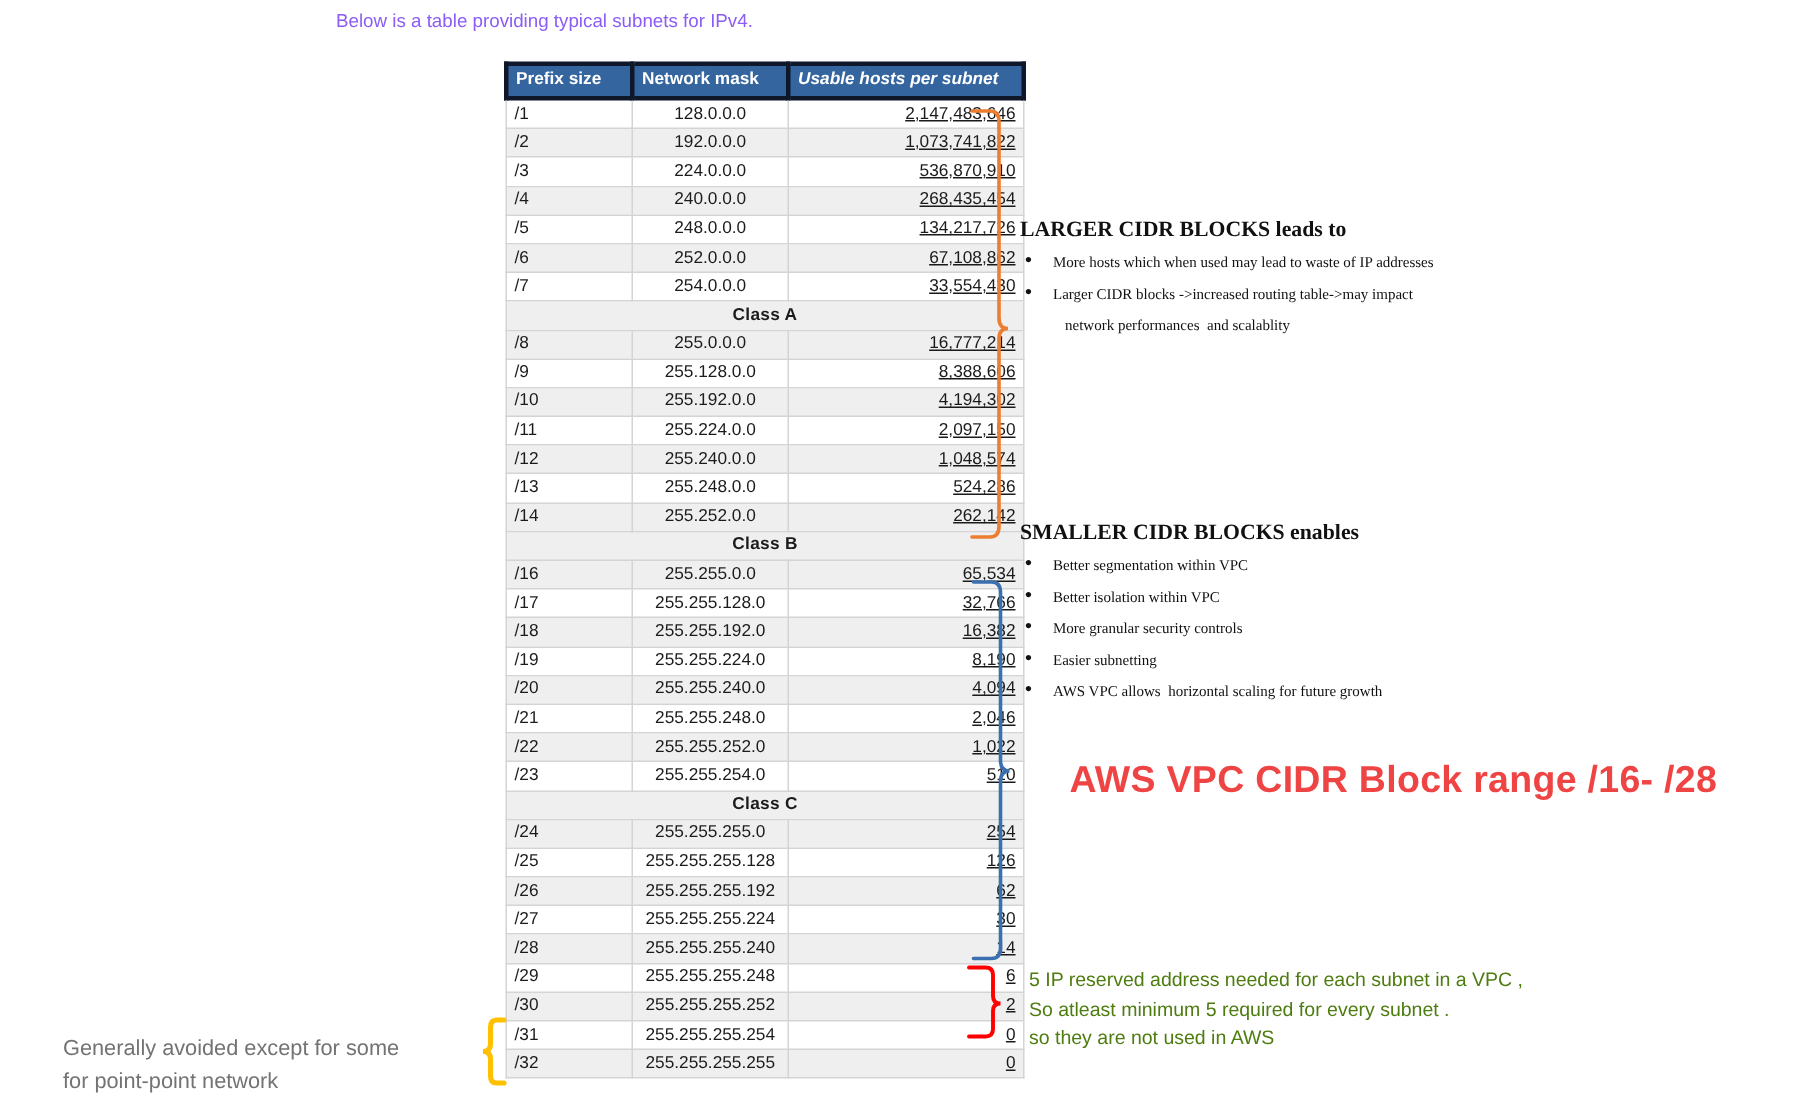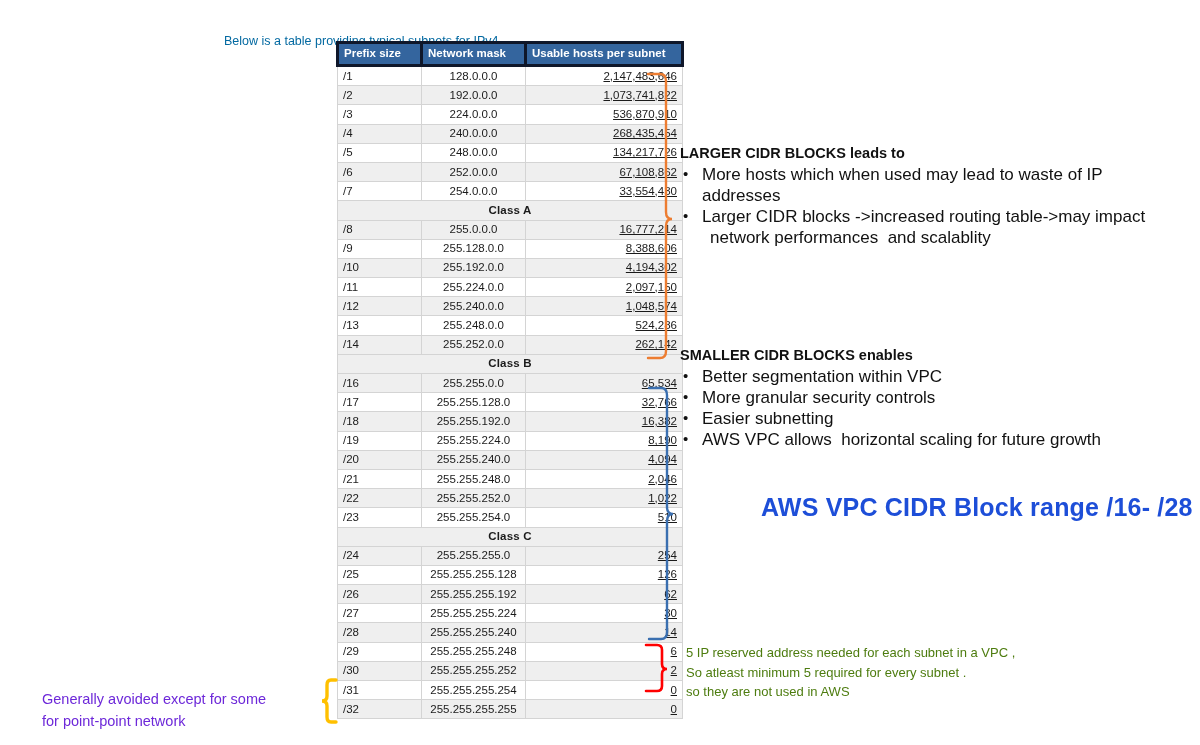--- a/index.html
+++ b/index.html
@@ -12,23 +12,23 @@
     height: 745px;
     position: relative;
     font-family: "Liberation Sans", sans-serif;
     overflow: hidden;
   }
 
   
   #intro-caption {
     position: absolute;
     left: 224px;
-    top: 34px;
+    top: 7px;
     font-size: 12.5px;
-    color: #0369a1;
+    color: #8b5cf6;
     font-family: "Liberation Sans", sans-serif;
     white-space: nowrap;
   }
 
   
   #subnet-table-wrap {
     position: absolute;
     left: 336px;
     top: 41px;
     width: 309px;
@@ -47,21 +47,21 @@
     font-size: 11.5px;
     text-align: left;
     padding: 2px 4px 3px 5px;
     border: 3px solid #0f172a;
     height: 15px;
     line-height: 13px;
     white-space: nowrap;
   }
   table.subnet-table th.h-prefix { width: 72px; }
   table.subnet-table th.h-mask   { width: 92px; }
-  table.subnet-table th.h-hosts  { width: 145px; }
+  table.subnet-table th.h-hosts  { width: 145px; font-style: italic; }
 
   table.subnet-table td {
     border: 1px solid #d4d4d4;
     padding: 1px 5px 2px 5px;
     height: 15.2px;
     line-height: 14px;
     font-size: 11.5px;
     white-space: nowrap;
     overflow: hidden;
   }
@@ -75,39 +75,39 @@
     text-align: center;
     font-weight: bold;
     background: #efefef;
     font-size: 11.5px;
     letter-spacing: .2px;
   }
 
   
   .note-block {
     position: absolute;
-    font-family: Liberation Sans, sans-serif;
+    font-family: Liberation Serif, serif;
     color: #000000;
   }
   .note-title {
     font-weight: bold;
     font-size: 14.5px;
     color: #111111;
     margin-bottom: 3px;
     white-space: nowrap;
   }
   ul.note-list {
     list-style: none;
     margin: 0;
     padding: 0;
   }
   ul.note-list li {
     position: relative;
     padding-left: 22px;
-    font-size: 17px;
+    font-size: 10px;
     line-height: 21px;
     color: #111111;
     white-space: pre-wrap;
   }
   ul.note-list li:before {
     content: "\2022";
     position: absolute;
     left: 3px;
     top: -1px;
     font-size: 15px;
@@ -115,48 +115,47 @@
   }
   ul.note-list li.nobullet { padding-left: 30px; }
   ul.note-list li.nobullet:before { content: ""; }
 
   #larger-block { left: 680px; top: 145px; width: 500px; }
   #smaller-block { left: 680px; top: 347px; width: 500px; }
 
   #aws-range-heading {
     position: absolute;
     left: 713px;
-    top: 493px;
+    top: 506px;
     font-size: 25px;
     font-weight: bold;
-    color: #1d4ed8;
+    color: #ef4444;
     white-space: nowrap;
     letter-spacing: .2px;
-    margin-left: 48px;
   }
 
   #reserved-note {
     position: absolute;
     left: 686px;
     top: 643px;
     width: 420px;
     color: #4d7c0f;
     font-size: 13px;
     line-height: 19.5px;
   }
   #reserved-note div { white-space: nowrap; }
 
   #avoided-note {
     position: absolute;
     left: 42px;
     top: 688px;
     width: 270px;
     font-size: 14.5px;
     line-height: 22px;
-    color: #6d28d9;
+    color: #737373;
   }
   #avoided-note div { white-space: nowrap; }
 
   
   #brace-layer {
     position: absolute;
     left: 0;
     top: 0;
     width: 1200px;
     height: 745px;
@@ -352,20 +351,21 @@
     <li>More hosts which when used may lead to waste of IP addresses</li>
     <li>Larger CIDR blocks -&gt;increased routing table-&gt;may impact</li>
     <li class="nobullet">network performances  and scalablity</li>
   </ul>
 </div>
 
 <div class="note-block" id="smaller-block">
   <div class="note-title">SMALLER  CIDR BLOCKS enables</div>
   <ul class="note-list">
     <li>Better segmentation within VPC</li>
+    <li>Better isolation within VPC</li>
     <li>More granular security controls</li>
     <li>Easier subnetting</li>
     <li>AWS VPC allows  horizontal scaling for future growth</li>
   </ul>
 </div>
 
 <div id="aws-range-heading">AWS VPC CIDR Block range /16- /28</div>
 
 <div id="reserved-note">
   <div>5 IP reserved address needed for each subnet in a VPC ,</div>

